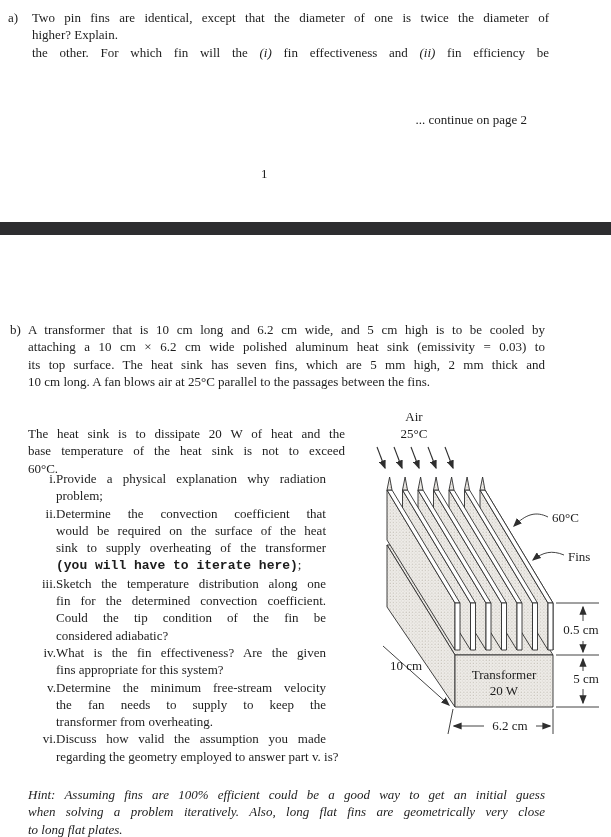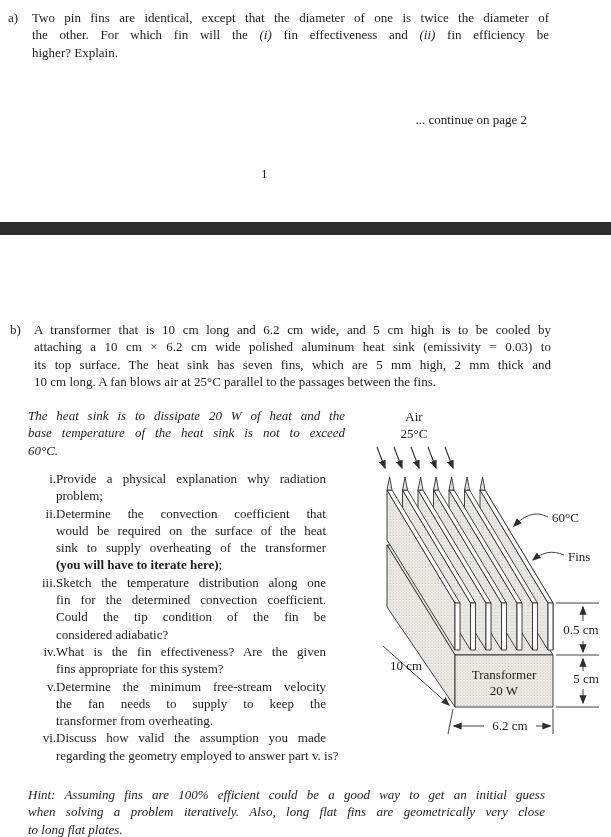--- a/index.html
+++ b/index.html
@@ -12,64 +12,64 @@
     font-family: "Liberation Serif", serif;
     font-size: 13px;
     line-height: 17.3px;
     color: #1d1d1d;
     overflow: hidden;
   }
   .abs { position: absolute; }
   
   .jl { white-space: nowrap; text-align: justify; text-align-last: justify; }
   .jl.last { text-align-last: left; }
-  .b { font-weight: bold; }
+  .b { font-weight: bold; font-family: Liberation Mono, monospace; }
   .i { font-style: italic; }
   .plabel { position: absolute; left: 0; top: 0; }
   .ptext-a { margin-left: 24px; width: 517px; }
-  .ptext-b { margin-left: 24px; width: 517px; }
+  .ptext-b { margin-left: 18px; width: 517px; }
   .li-row { display: flex; }
   .li-num { width: 26px; text-align: right; flex: none; }
   .li-text { width: 270px; flex: none; }
   .band { position: absolute; left: 0; top: 222px; width: 611px; height: 13px; }
   .continue-note { position: absolute; top: 111px; right: 84px; }
   .page-number { position: absolute; left: 261px; top: 165px; }
   svg text { font-family: "Liberation Serif", serif; font-size: 13px; fill: #1d1d1d; }
 </style>
 </head>
 <body>
 
 <div class="page">
 
   <section class="abs" style="left:8px; top:9px; width:545px;">
     <span class="plabel">a)</span>
     <div class="ptext-a">
         <div class="jl">Two pin fins are identical, except that the diameter of one is twice the diameter of</div>
+        <div class="jl last">higher?  Explain.</div>
         <div class="jl"><span>the other.  For which fin will the </span><span class="i">(i)</span><span> fin effectiveness and </span><span class="i">(ii)</span><span> fin efficiency be</span></div>
-        <div class="jl last">higher?  Explain.</div>
       </div>
   </section>
 
   <div class="continue-note">... continue on page 2</div>
 
   <div class="page-number">1</div>
 
   <div class="band" style="background: rgb(45, 45, 47);"></div>
 
   <section class="abs" style="left:10px; top:321px; width:545px;">
     <span class="plabel">b)</span>
     <div class="ptext-b">
         <div class="jl">A transformer that is 10 cm long and 6.2 cm wide, and 5 cm high is to be cooled by</div>
         <div class="jl">attaching a 10 cm × 6.2 cm wide polished aluminum heat sink (emissivity = 0.03) to</div>
         <div class="jl">its top surface.  The heat sink has seven fins, which are 5 mm high, 2 mm thick and</div>
         <div class="jl last">10 cm long.  A fan blows air at 25°C parallel to the passages between the fins.</div>
       </div>
   </section>
 
-  <div class="abs" style="left:28px; top:407px; width:317px;font-style:italic;">
+  <div class="abs" style="left:28px; top:425px; width:317px;">
       <div class="jl">The heat sink is to dissipate 20 W of heat and the</div>
       <div class="jl">base temperature of the heat sink is not to exceed</div>
       <div class="jl last">60°C.</div>
     </div>
 
   <div class="abs" style="left:30px; top:470px; width:320px;">
       <div class="li-row">
         <div class="li-num">i.</div>
         <div class="li-text">
           <div class="jl">Provide a physical explanation why radiation</div>

